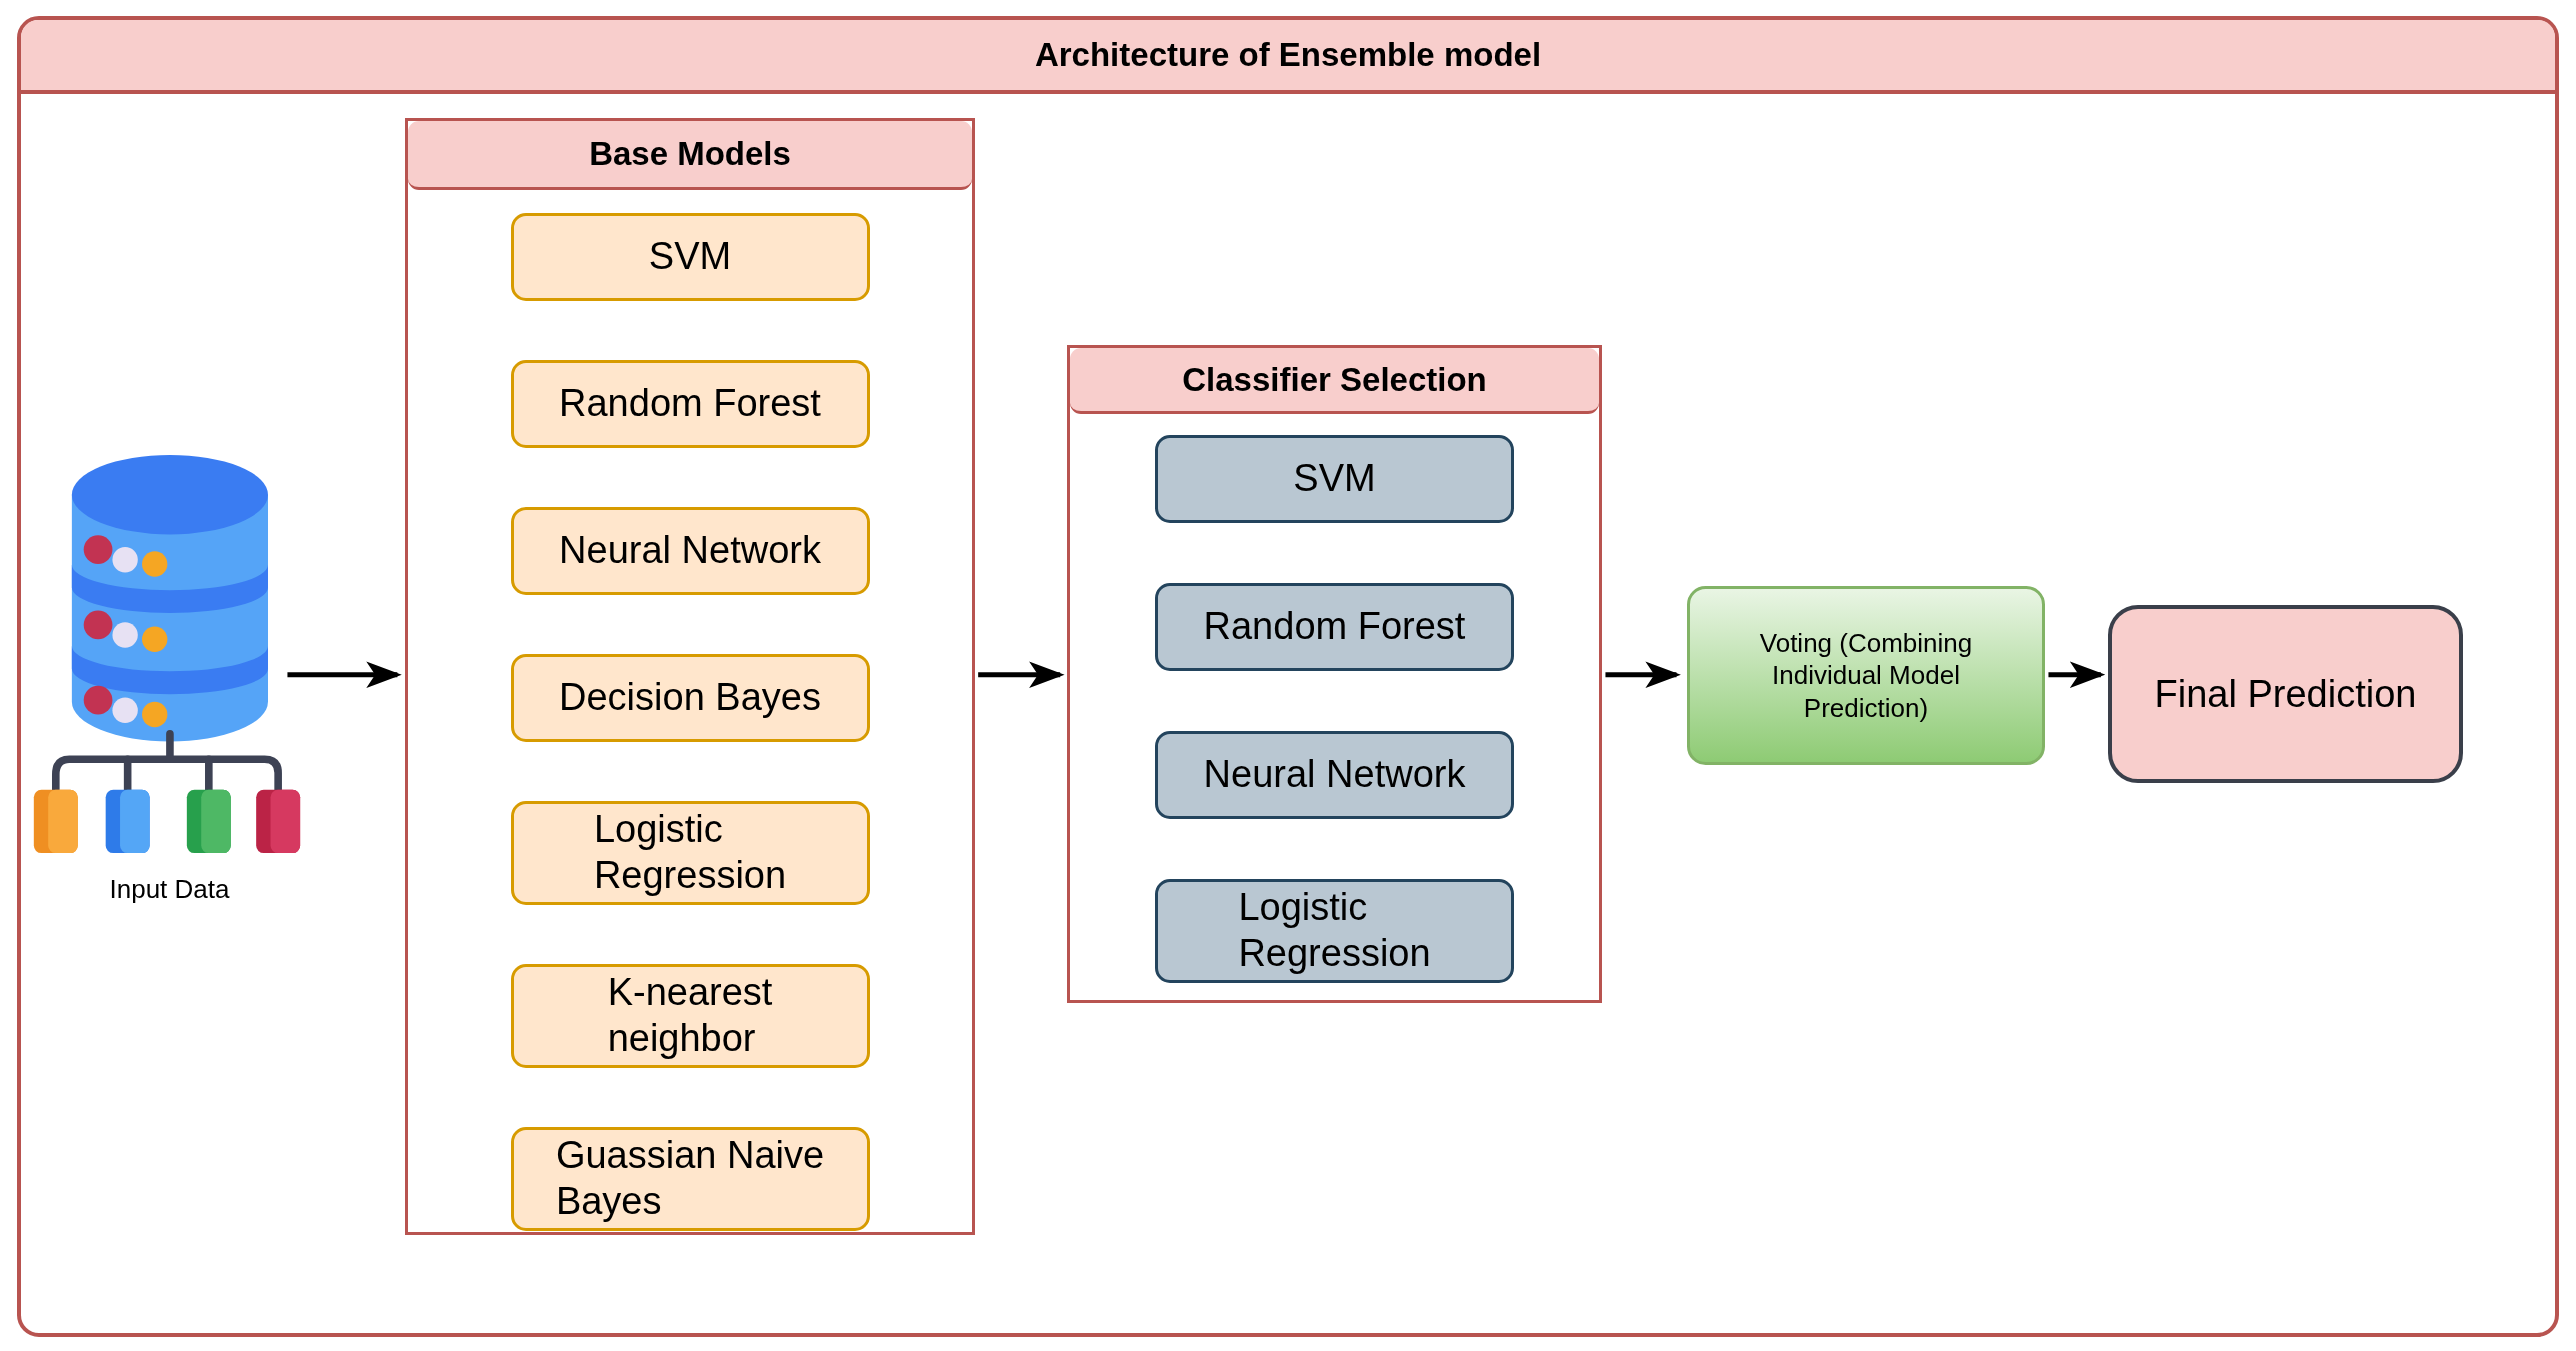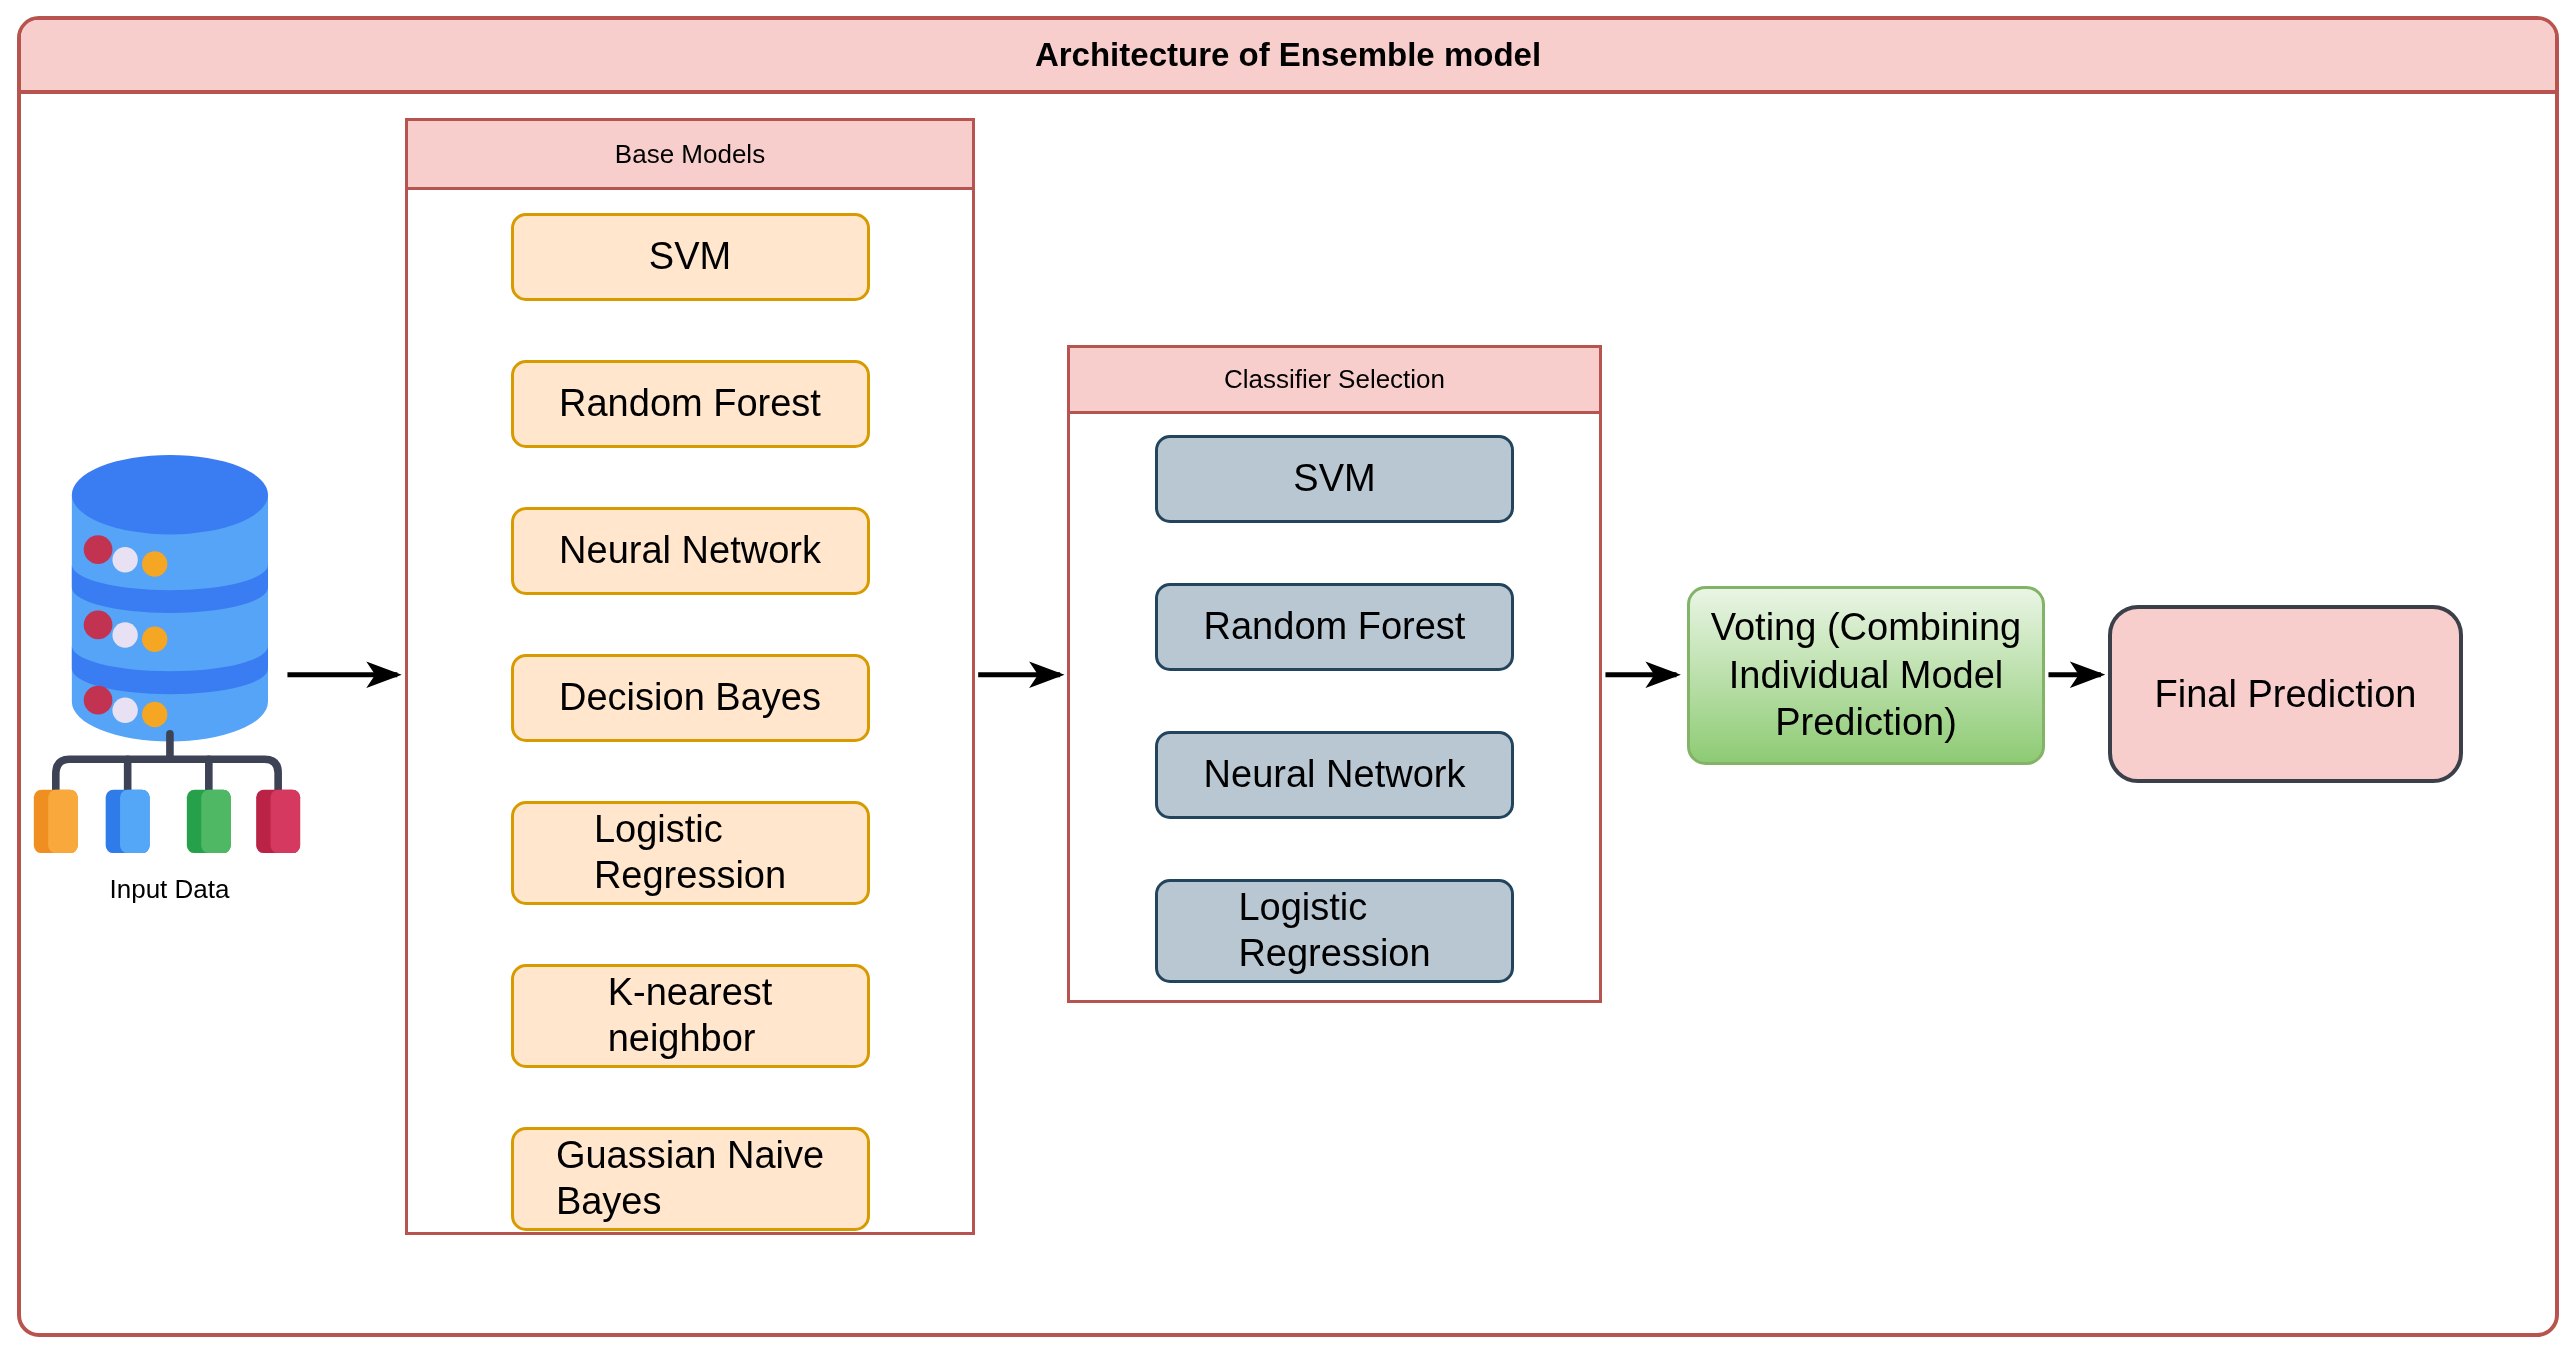--- a/index.html
+++ b/index.html
@@ -27,41 +27,41 @@
   .frame-header{height:74px;background:var(--header-fill);
          border-bottom:4.2px solid var(--frame-border);
          border-radius:17px 17px 0 0;
          display:flex;align-items:center;justify-content:center;}
   .frame-title{font-size:33px;font-weight:bold;}
 
   .group{position:absolute;border:3.4px solid var(--frame-border);background:#ffffff;}
   .group-header{height:69px;background:var(--header-fill);
          border-bottom:3.4px solid var(--frame-border);
          display:flex;align-items:center;justify-content:center;
-         font-size:26px;font-weight:normal;}
+         font-size:33px;font-weight:bold;border-radius:11px;}
   .group-body{display:flex;flex-direction:column;align-items:center;}
 
   .group-base{left:405px;top:118px;width:570px;height:1117px;}
   .group-base .group-body{padding-top:23px;gap:59px;}
   .group-classifier{left:1067px;top:345px;width:535px;height:658px;}
   .group-classifier .group-header{height:66px;}
   .group-classifier .group-body{padding-top:21px;gap:60px;}
 
   .node{width:359px;min-height:88px;border-radius:15px;
         display:flex;align-items:center;justify-content:center;
         font-size:38px;line-height:1.2;text-align:left;white-space:pre-line;
         padding:3.4px 8.5px;}
   .node.orange{background:var(--orange-fill);border:3.4px solid var(--orange-border);}
   .node.bluegray{background:var(--bluegray-fill);border:3.4px solid var(--bluegray-border);}
 
   .voting{position:absolute;left:1687px;top:586px;width:358px;height:179px;
           border:3.4px solid var(--green-border);border-radius:18.6px;
           background:linear-gradient(180deg,var(--green-top) 0%,var(--green-bottom) 100%);
           display:flex;align-items:center;justify-content:center;
-          font-size:38px;line-height:1.25;text-align:center;white-space:pre-line;}
+          font-size:26px;line-height:1.25;text-align:center;white-space:pre-line;}
   .final{position:absolute;left:2108px;top:585px;width:355px;height:178px;
          border:4.2px solid var(--final-border);border-radius:30px;
          background:var(--final-fill);
          display:flex;align-items:center;justify-content:center;
          font-size:38px;text-align:center;margin-top:20px;}
 
   .input-label{position:absolute;left:34px;top:874px;width:271px;
          text-align:center;font-size:26px;}
 
   .overlay{position:absolute;left:0;top:0;width:2576px;height:1352px;pointer-events:none;}

